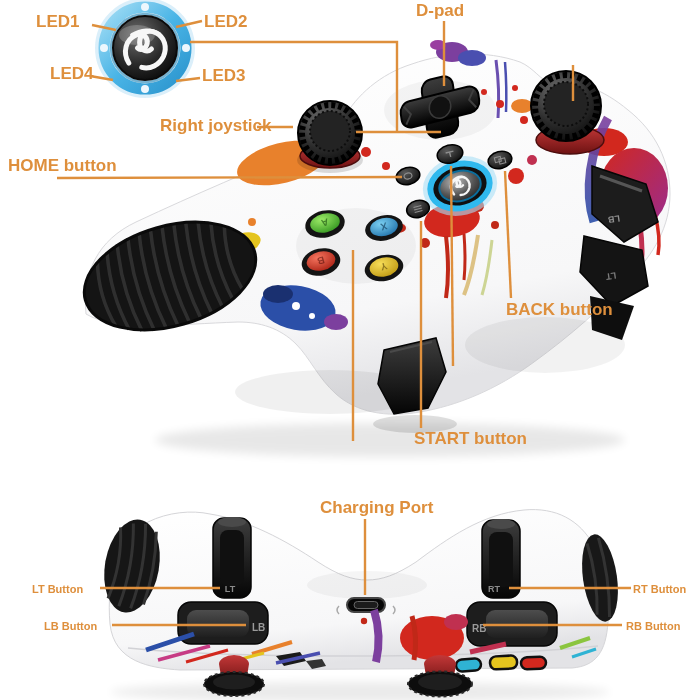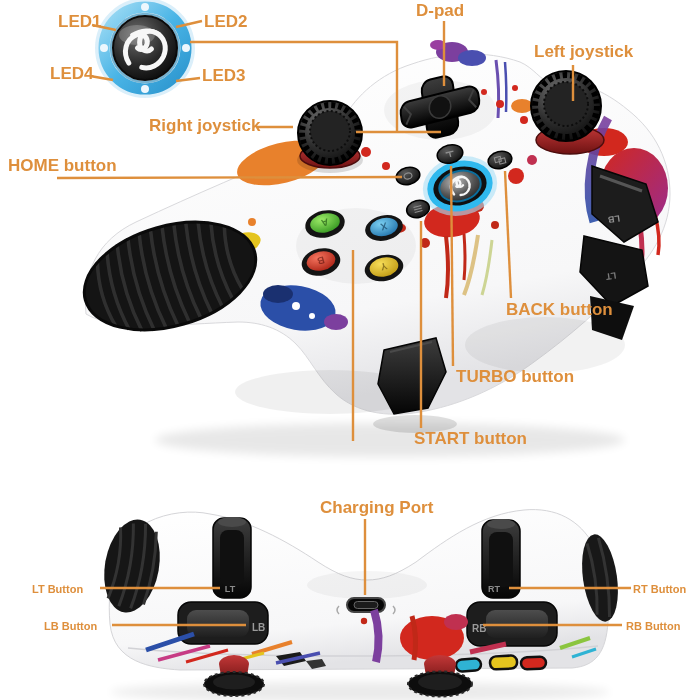--- a/index.html
+++ b/index.html
@@ -393,31 +393,29 @@
     <path d="M421,221 L421,428"></path>
     <path d="M353,250 L353,441"></path>
     <path d="M365,519 L365,595"></path>
     <path d="M100,588 L220,588"></path>
     <path d="M112,625 L246,625"></path>
     <path d="M509,588 L631,588"></path>
     <path d="M483,625 L622,625"></path>
   </g>
 </svg>
 
-<div class="lbl" style="left:58px;top:12px">LED1</div>
+<div class="lbl" style="left:36px;top:12px">LED1</div>
 <div class="lbl" style="left:204px;top:12px">LED2</div>
 <div class="lbl" style="left:50px;top:64px">LED4</div>
 <div class="lbl" style="left:202px;top:66px">LED3</div>
 
 <div class="lbl" style="left:416px;top:1px">D-pad</div>
-<div class="lbl" style="left:534px;top:42px">Left joystick</div>
-<div class="lbl" style="left:149px;top:116px">Right joystick</div>
+<div class="lbl" style="left:160px;top:116px">Right joystick</div>
 <div class="lbl" style="left:8px;top:156px">HOME button</div>
 <div class="lbl" style="left:506px;top:300px">BACK button</div>
-<div class="lbl" style="left:456px;top:367px">TURBO button</div>
 <div class="lbl" style="left:414px;top:429px">START button</div>
 <div class="lbl twoline" style="left:305px;top:441px">
 </div>
 
 <div class="lbl" style="left:320px;top:498px">Charging Port</div>
 <div class="lbl small" style="left:32px;top:579px">LT Button</div>
 <div class="lbl small" style="left:44px;top:616px">LB Button</div>
 <div class="lbl small" style="left:633px;top:579px">RT Button</div>
 <div class="lbl small" style="left:626px;top:616px">RB Button</div>
 

